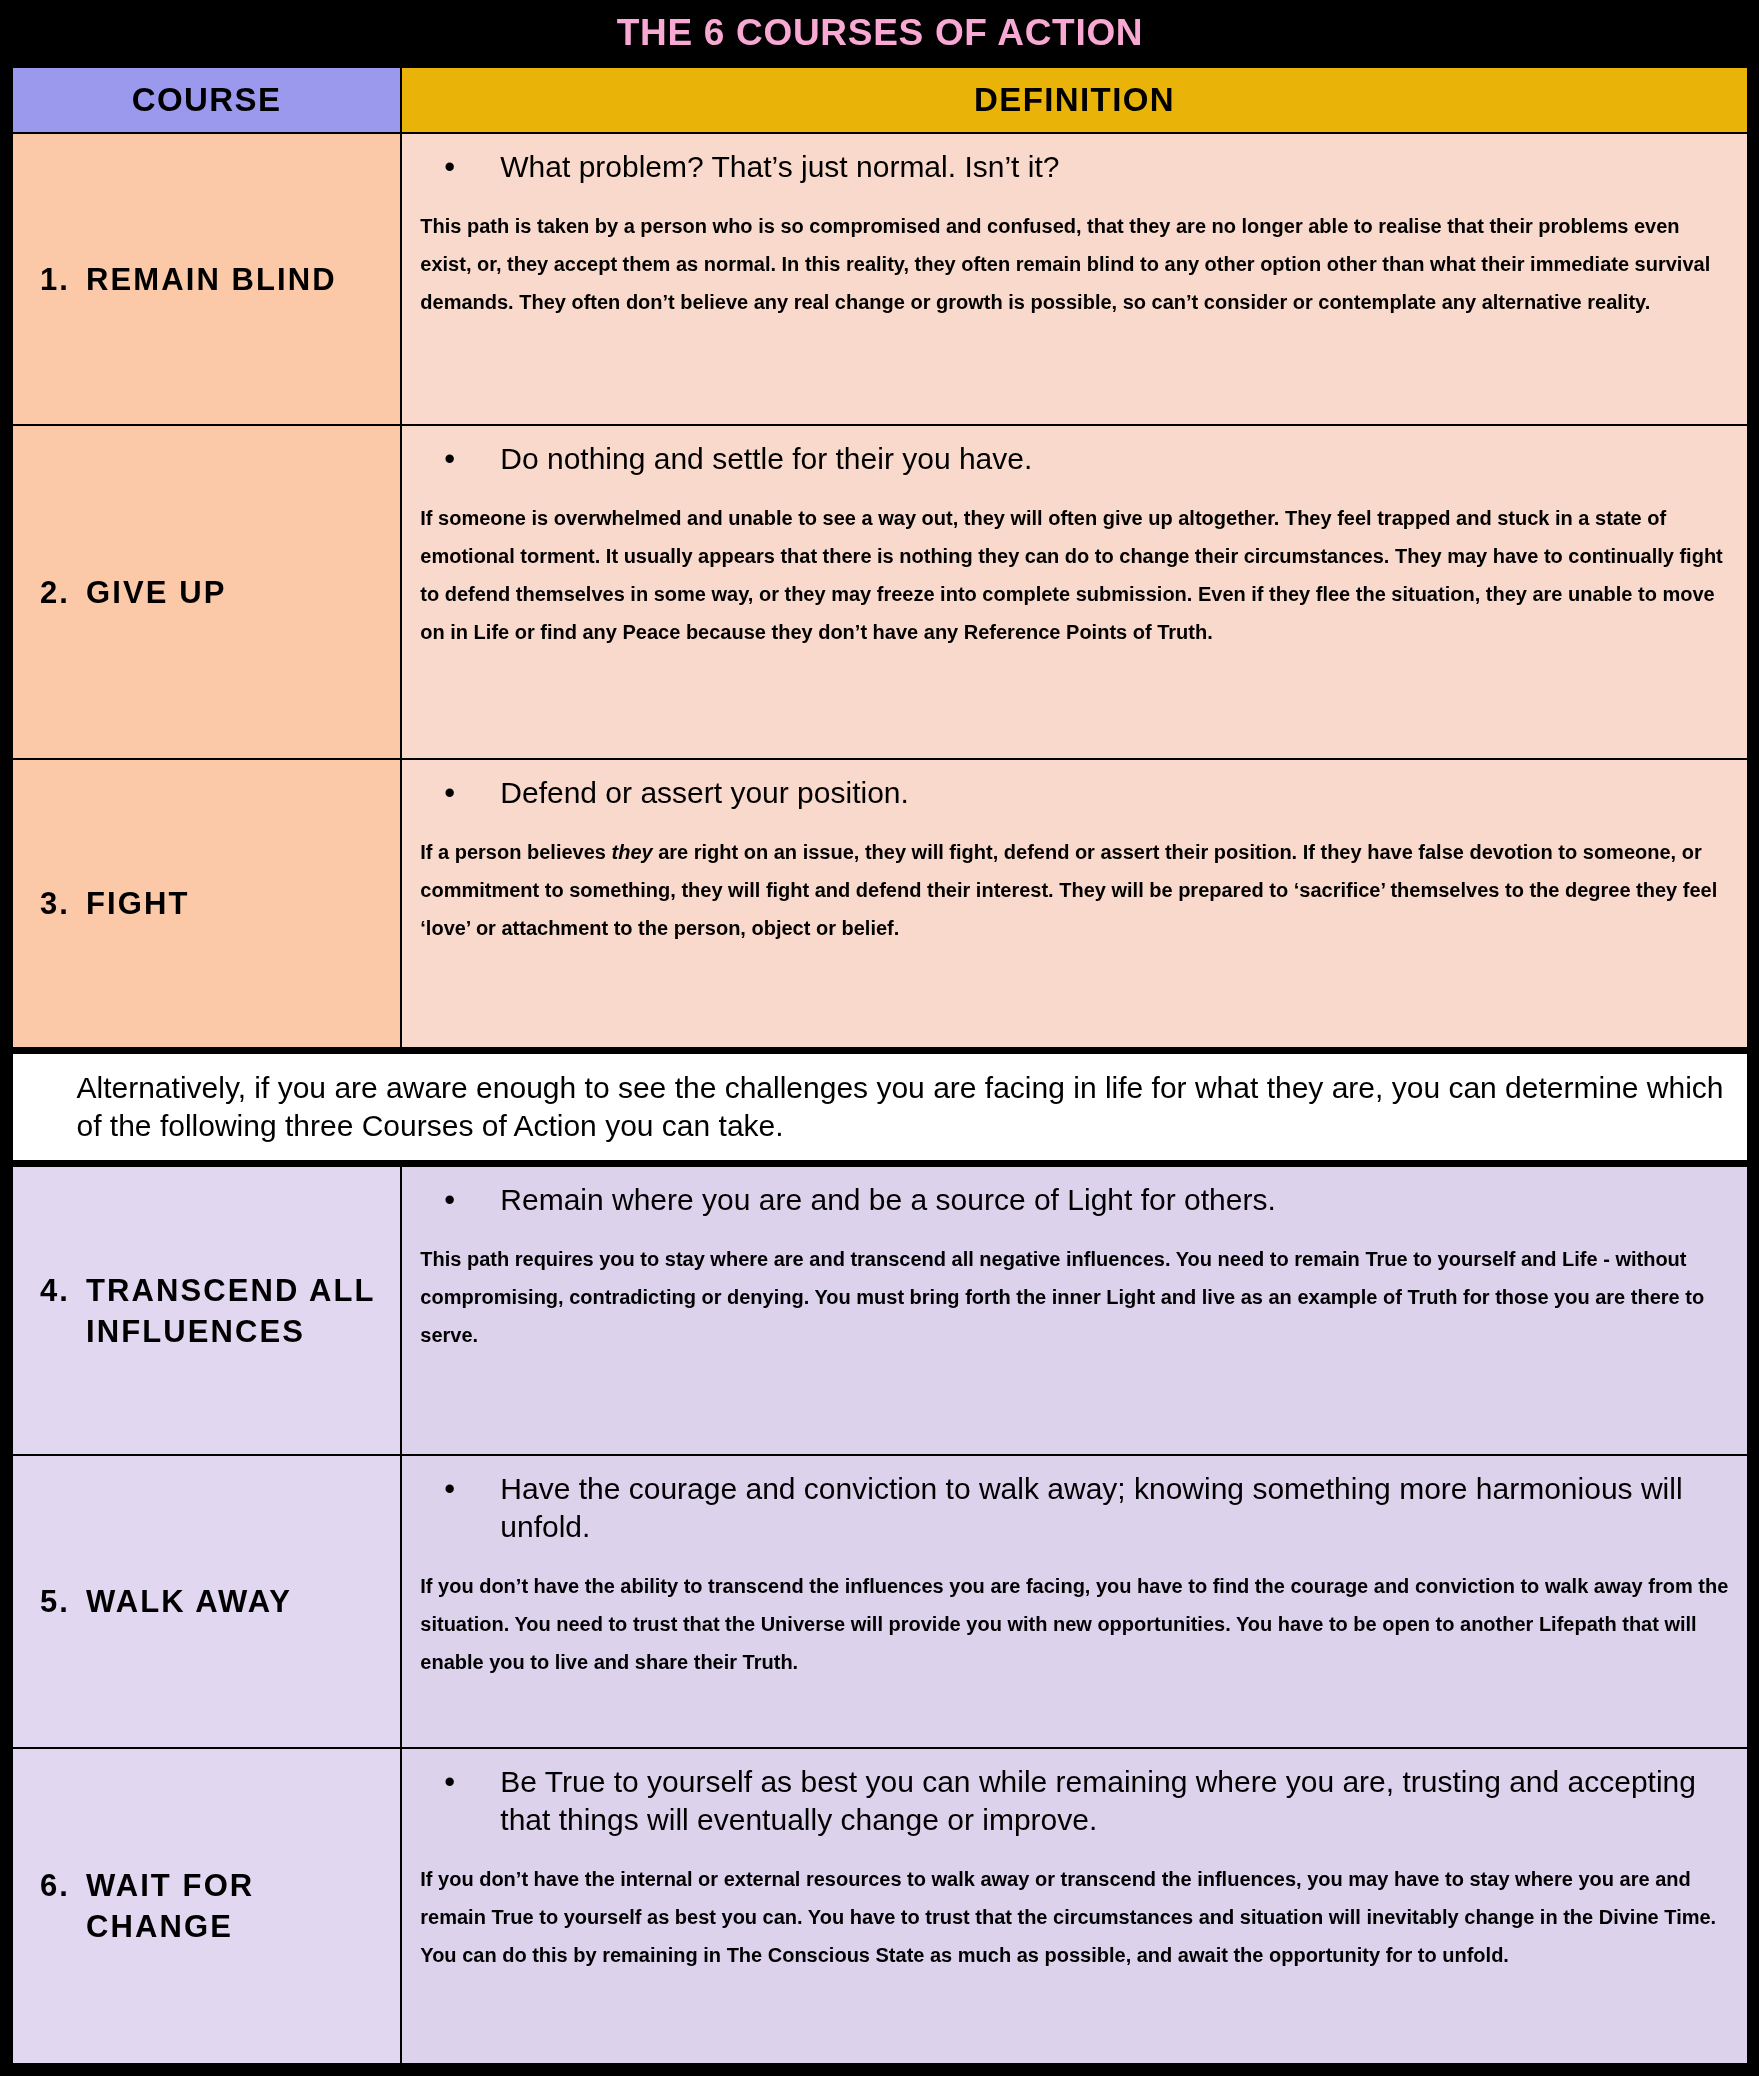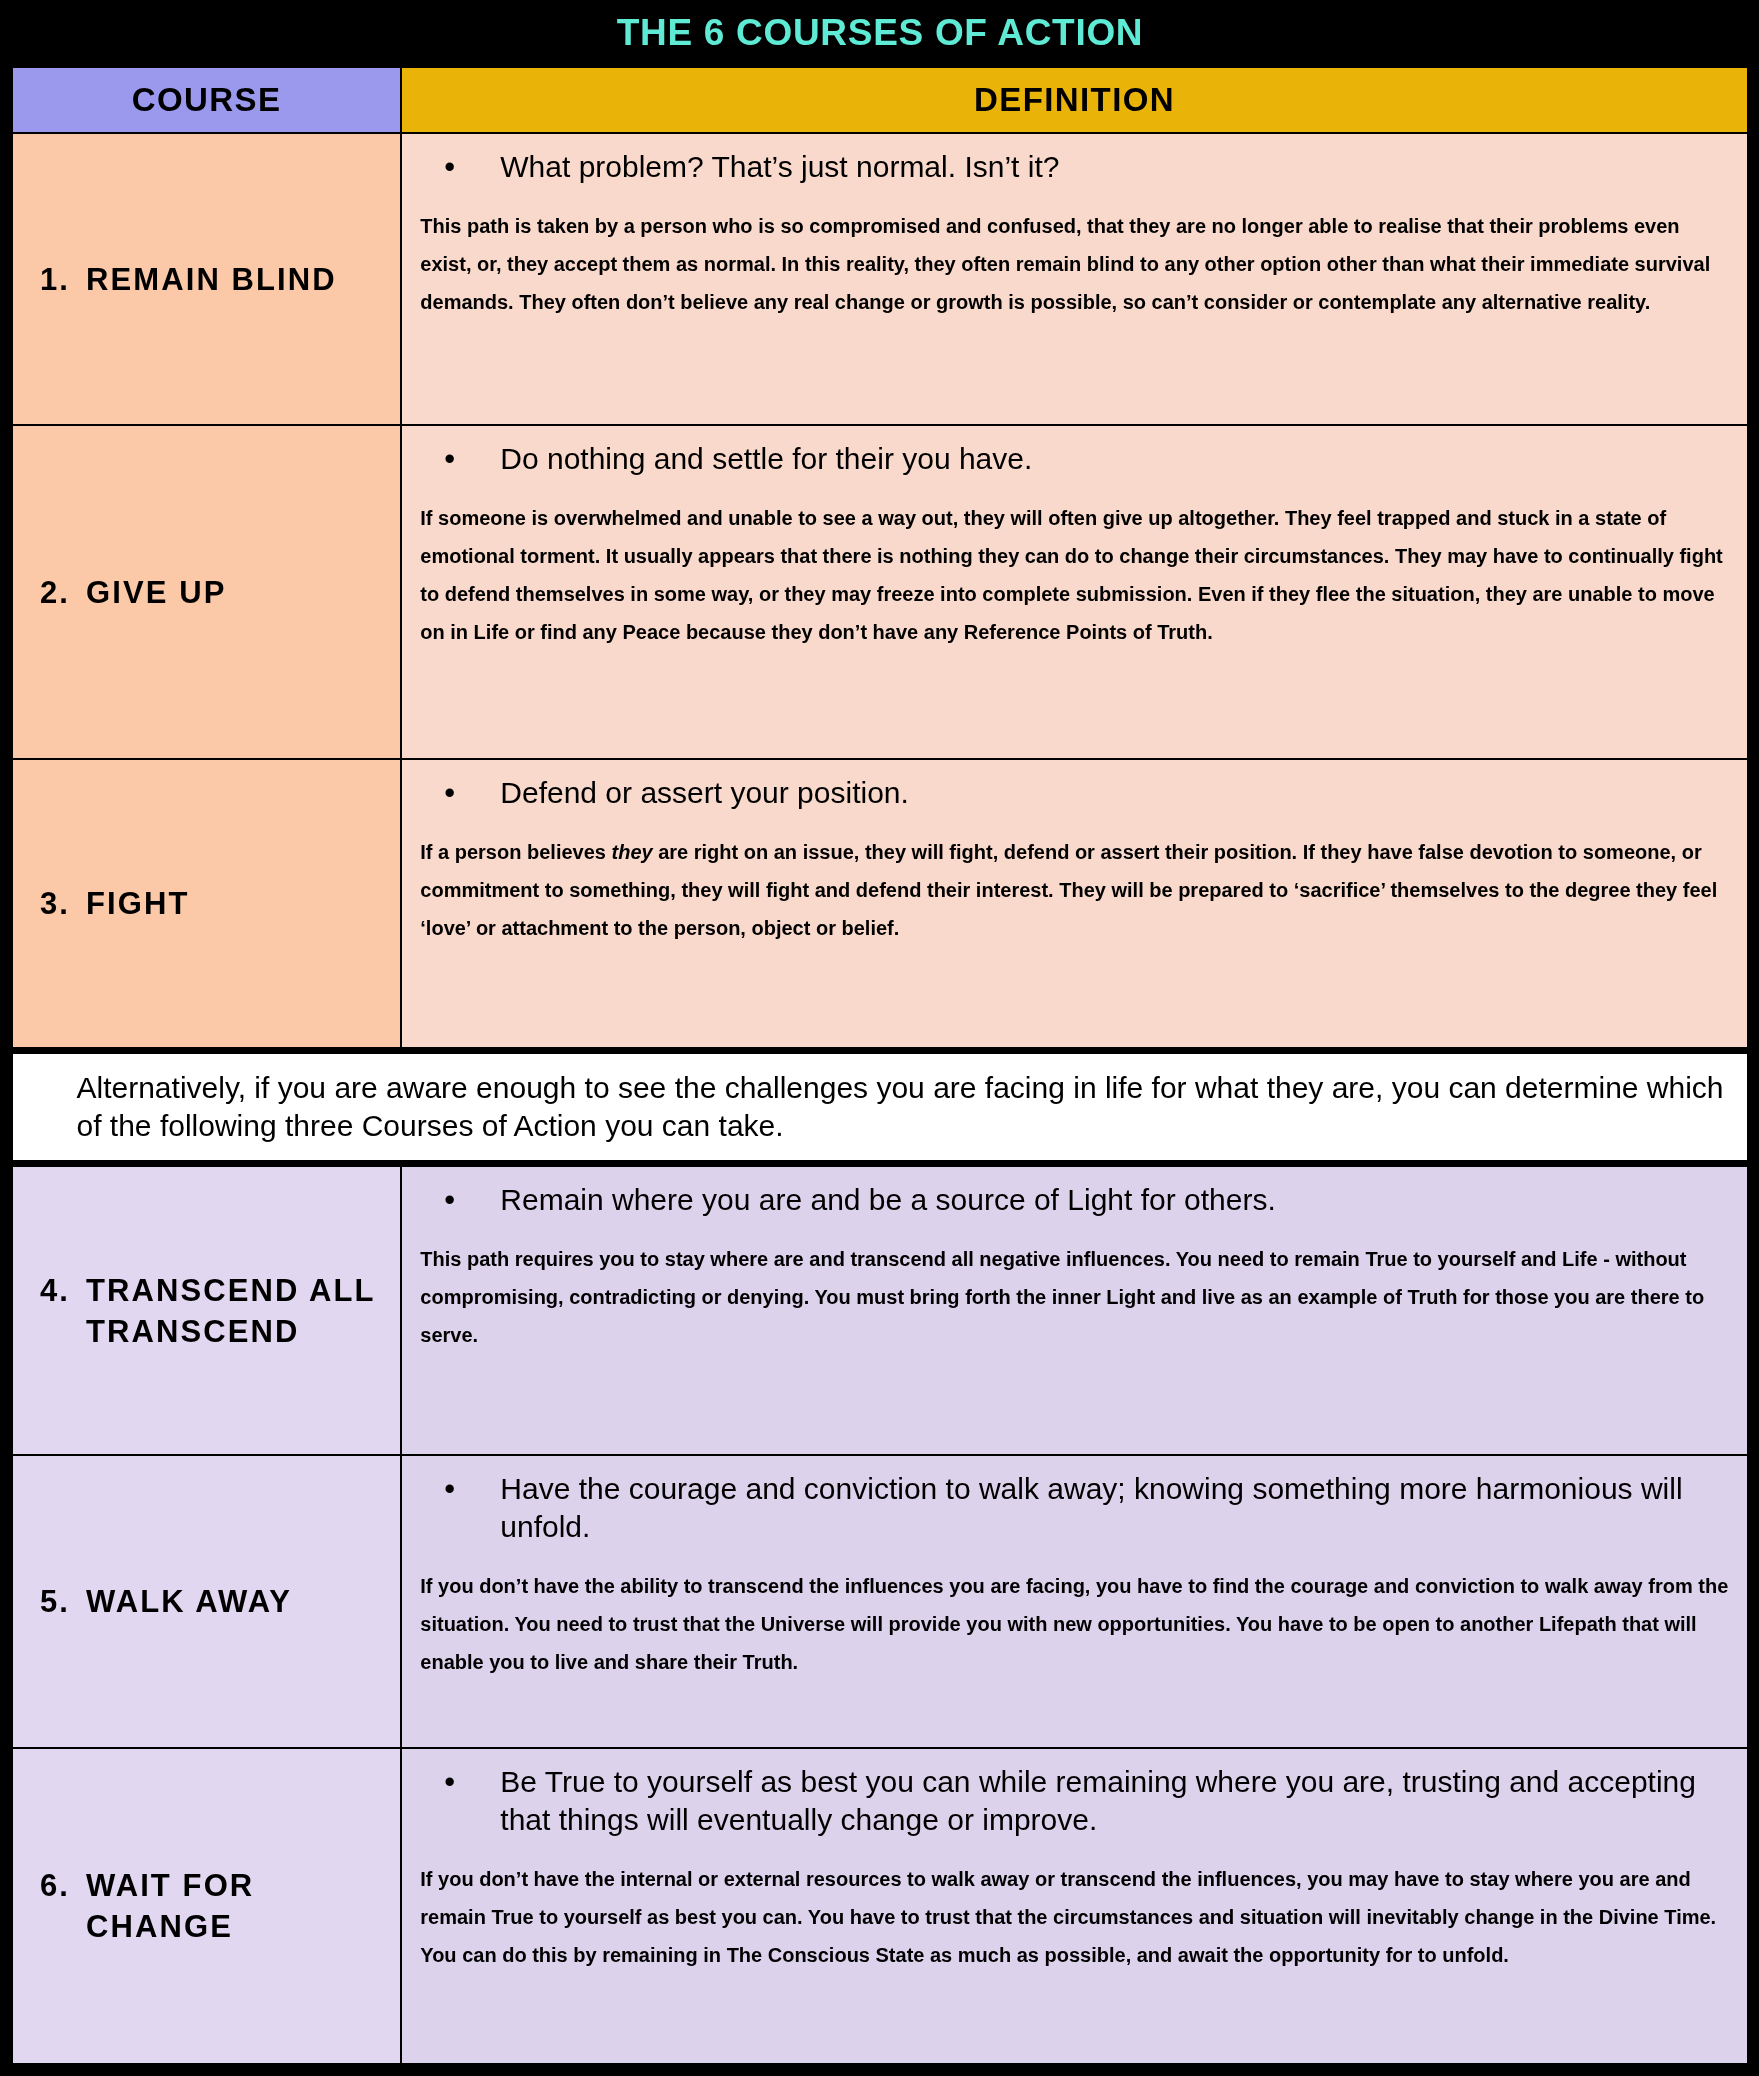--- a/index.html
+++ b/index.html
@@ -2,21 +2,21 @@
 <html style="font-size:11.3px"><head>
 <meta charset="utf-8">
 <style>
   html,body{margin:0;padding:0;}
   body{
     width:1760px;height:2077px;background:#000000;overflow:hidden;
     font-family:"Liberation Sans","DejaVu Sans",sans-serif;color:#000;
     -webkit-font-smoothing:antialiased;
   }
   .title{
-    height:62px;line-height:65px;text-align:center;color:#5eead4;
+    height:62px;line-height:65px;text-align:center;color:#f9a8d4;
     font-size:37px;font-weight:bold;letter-spacing:0.7px;
   }
   .tbl{
     margin:0 7px;border:6.3px solid #000;background:#000;
   }
   .row{display:flex;border-top:2.8px solid #000;}
   .row.first{border-top:none;}
   .row.thick{border-top:7px solid #000;}
   .cell{box-sizing:border-box;}
   .course-cell{
@@ -136,21 +136,21 @@
       <div class="divider-text">Alternatively, if you are aware enough to see the challenges you are facing in life for what they are, you can determine which of the following three Courses of Action you can take.</div>
     </div>
   </div>
 
   <div class="row thick lav r4">
     <div class="cell course-cell">
       <div class="course-label">
         <span class="num">4.</span>
         <span class="clabel">
           <span class="cline">TRANSCEND ALL</span>
-          <span class="cline">TRANSCEND</span>
+          <span class="cline">INFLUENCES</span>
         </span>
       </div>
     </div>
     <div class="cell def-cell">
       <div class="bullet-line">
         <span class="marker">•</span>
         <span class="btext">Remain where you are and be a source of Light for others.</span>
       </div>
       <p class="para">This path requires you to stay where are and transcend all negative influences. You need to remain True to yourself and Life - without compromising, contradicting or denying. You must bring forth the inner Light and live as an example of Truth for those you are there to serve.</p>
     </div>

